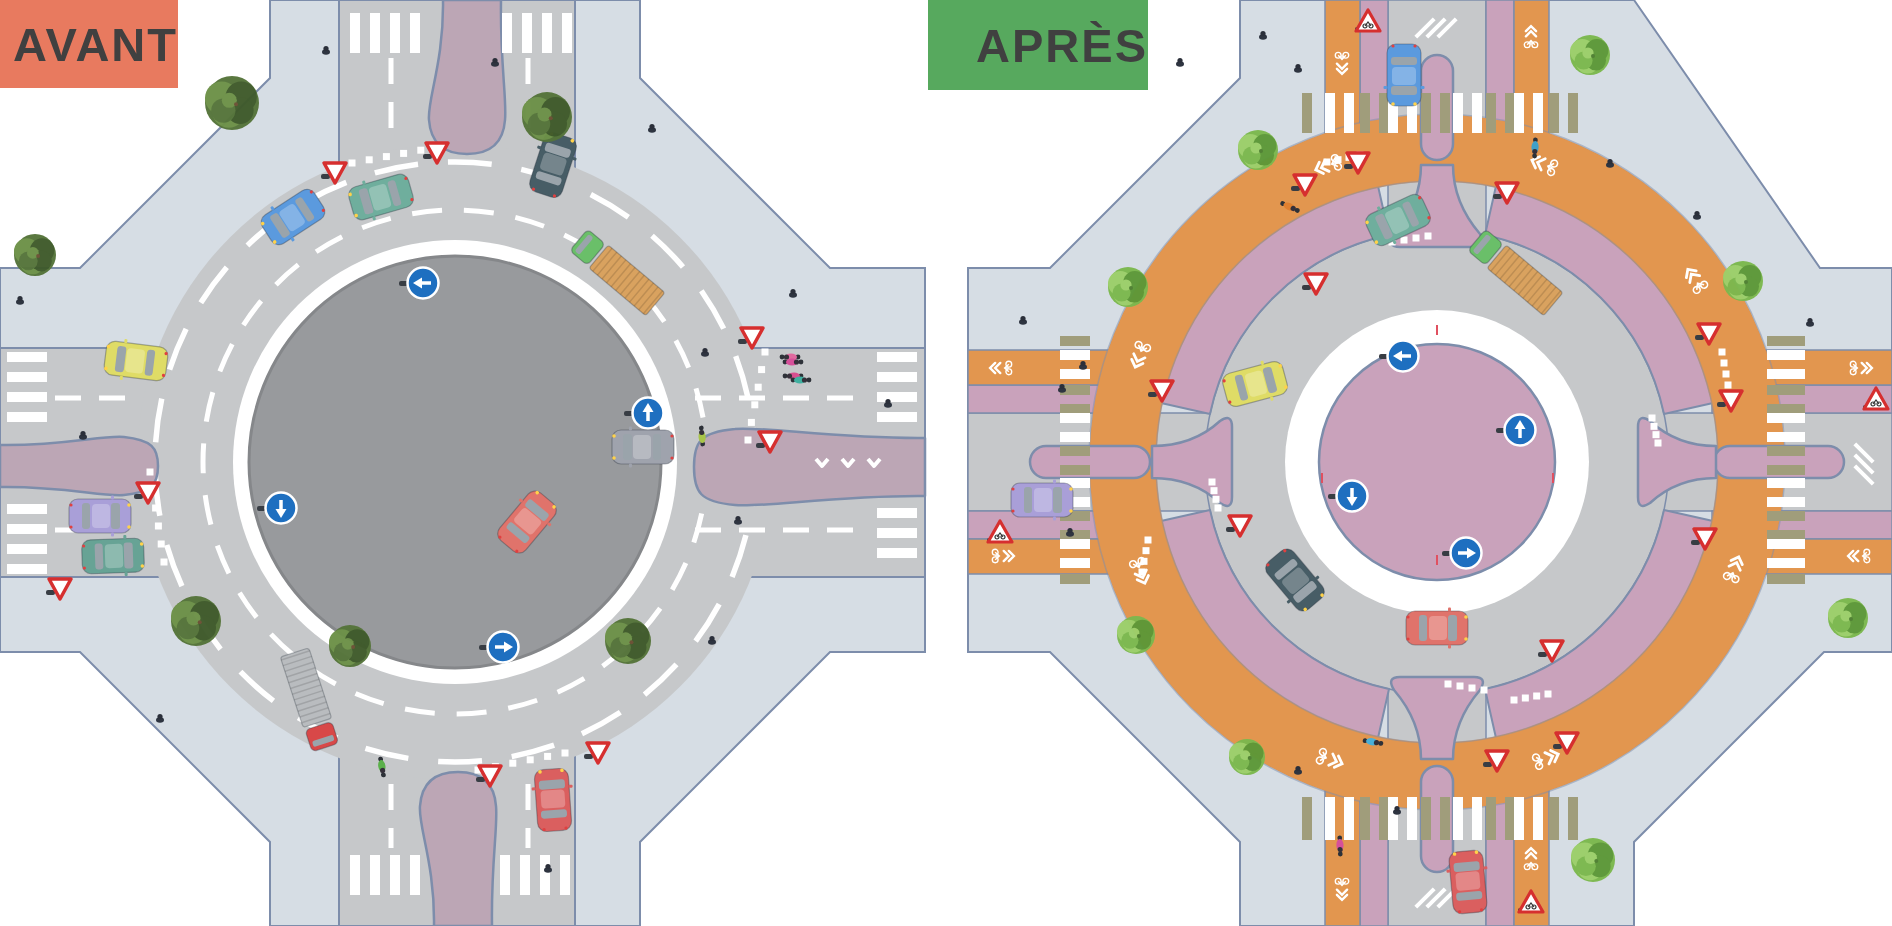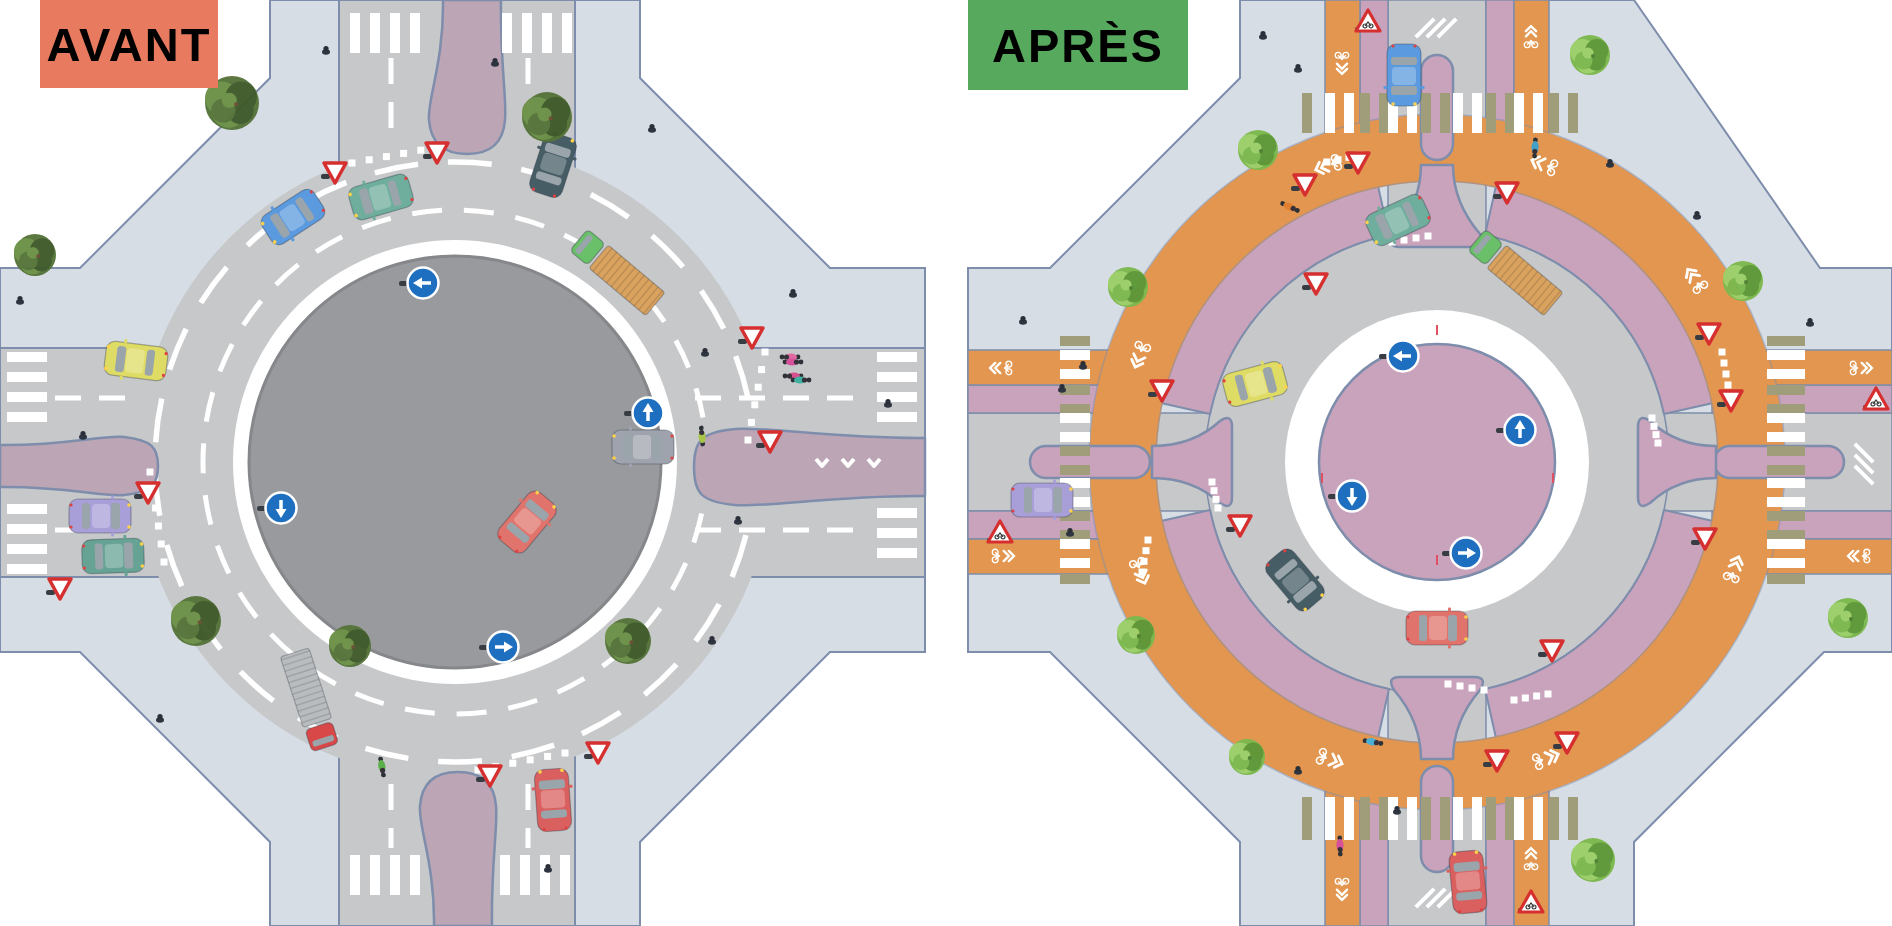--- a/index.html
+++ b/index.html
@@ -1,20 +1,20 @@
 <!DOCTYPE html>
 <html style="--page: #ffffff; --sidewalk: #d6dde4; --edge: #7d8dab; --road: #c6c8ca; --island-gray: #989a9d; --island-edge: #85878a; --median-mauve: #bca6b5; --pink: #c9a2bb; --orange: #e2964f; --khaki: #a09d7b; --marking: #ffffff; --yield-red: #d62f2f; --sign-blue: #1e6fc0; --badge-before: #e87a5f; --badge-after: #57a95e; --apron: #ffffff; --post: #383d44;"><head>
 <meta charset="utf-8">
 <style>
   html,body{margin:0;padding:0;background:#ffffff;}
   body{width:1892px;height:926px;overflow:hidden;font-family:"Liberation Sans",sans-serif;}
   #stage{position:relative;width:1892px;height:926px;background:var(--page,#fff);}
   #scene{position:absolute;left:0;top:0;}
-  .badge{position:absolute;top:0;display:flex;align-items:center;justify-content:center;
-         color:#000000;font-weight:700;font-size:47px;letter-spacing:2px;margin-left:40px;}
+  .badge{position:absolute;top:0;display:flex;align-items:center;justify-content:flex-end;
+         color:#404040;font-weight:700;font-size:47px;letter-spacing:2px;}
   #badge-before{left:0;width:178px;height:88px;background:var(--badge-before,#e87a5f);}
   #badge-after{left:928px;width:220px;height:90px;background:var(--badge-after,#57a95e);}
 </style>
 </head>
 <body>
 
 <div id="stage">
 
 <svg id="scene" width="1892" height="926" viewBox="0 0 1892 926">
 

